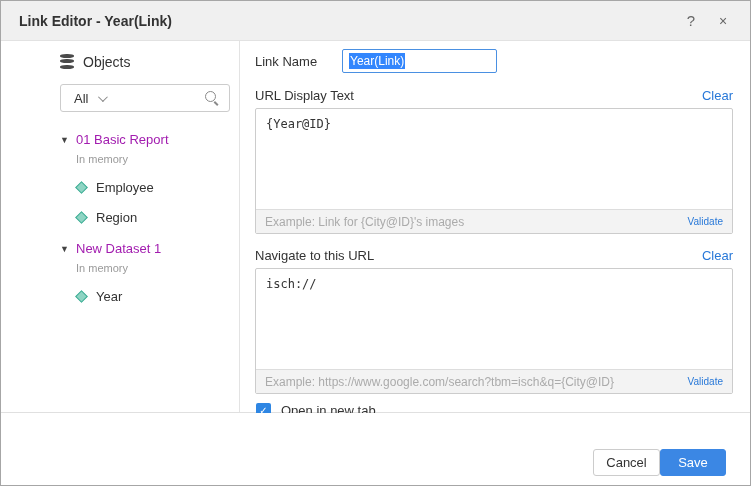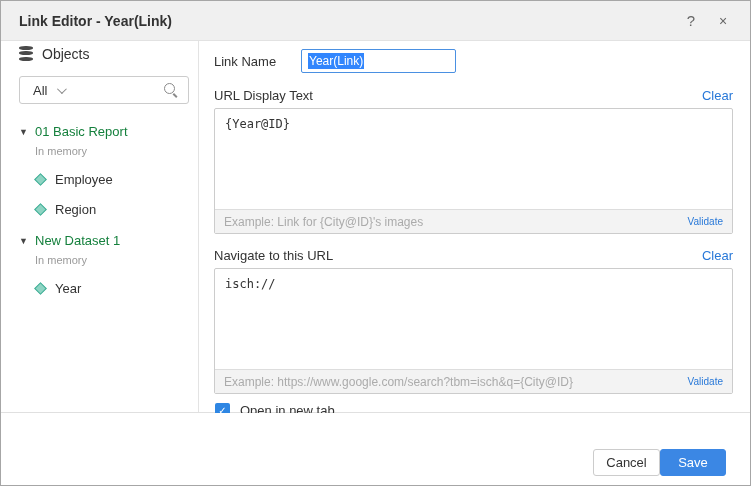--- a/index.html
+++ b/index.html
@@ -31,21 +31,22 @@
     display: flex; align-items: center; justify-content: center;
     color: #666; font-size: 15px; cursor: pointer;
     margin-left: 6px;
   }
   .tb-btn.close { font-size: 14px; }
   
   .body { flex: 1; display: flex; min-height: 0; border-bottom: 1px solid #e0e0e0; }
   .sidebar {
     width: 198px; flex: 0 0 198px;
     border-right: 1px solid #e3e3e3;
-    padding: 4px 10px 0 18px;
+    padding: 12px 10px 0 18px;
+    margin-left: 41px;
   }
   .obj-header { display: flex; align-items: center; height: 18px; }
   .db-icon { width: 14px; margin-right: 9px; display: inline-block; }
   .db-icon i {
     display: block; height: 4px; border-radius: 45%;
     background: #4a4a4a; margin-bottom: 1.5px;
   }
   .obj-header .label { font-size: 14px; color: #333; }
   .filterbox {
     margin-top: 13px;
@@ -69,21 +70,21 @@
   }
   .search-icon::after {
     content: ""; position: absolute; left: 10px; top: 10px;
     width: 5px; height: 1.5px; background: #8a8a8a; transform: rotate(45deg);
     transform-origin: 0 0;
   }
   .tree { margin-top: 20px; }
   .tree-group { margin-bottom: 16px; }
   .tg-head { display: flex; align-items: center; cursor: pointer; }
   .tri { font-size: 9px; color: #444; width: 16px; }
-  .tg-name { font-size: 13px; color: #15803d; }
+  .tg-name { font-size: 13px; color: #a21caf; }
   .tg-sub { font-size: 11px; color: #9a9a9a; margin: 6px 0 0 16px; }
   .tree-item { display: flex; align-items: center; margin: 15px 0 0 16px; cursor: pointer; }
   .diamond {
     width: 9px; height: 9px;
     background: #8ed4c3; border: 1.5px solid #3fae96;
     transform: rotate(45deg);
     display: inline-block; margin: 0 10px 0 1px;
   }
   .ti-label { font-size: 13px; color: #333; }
   

